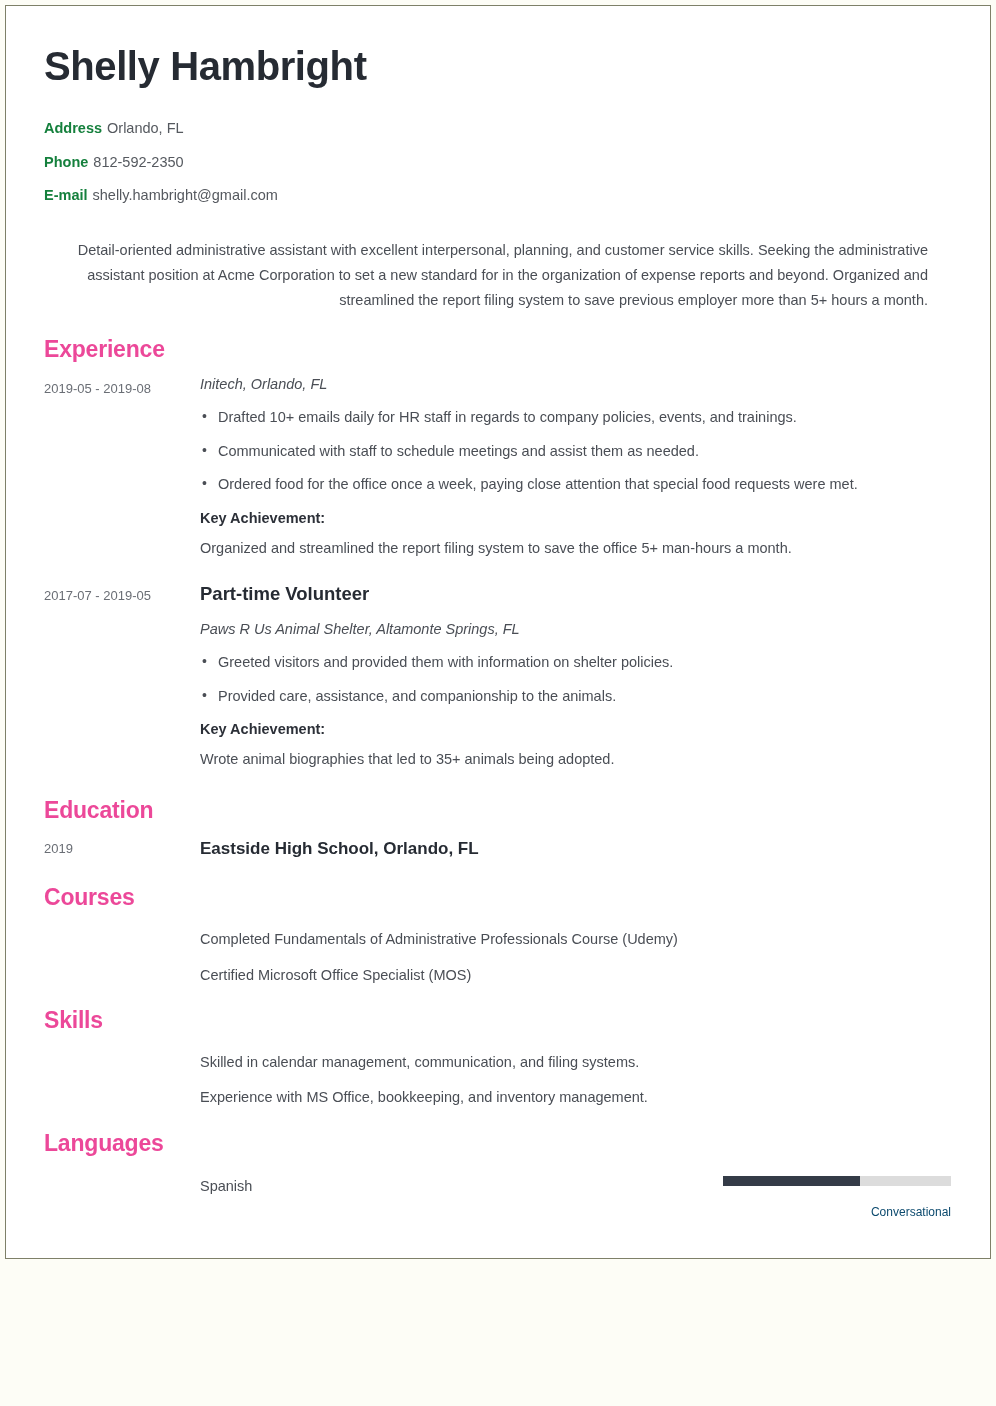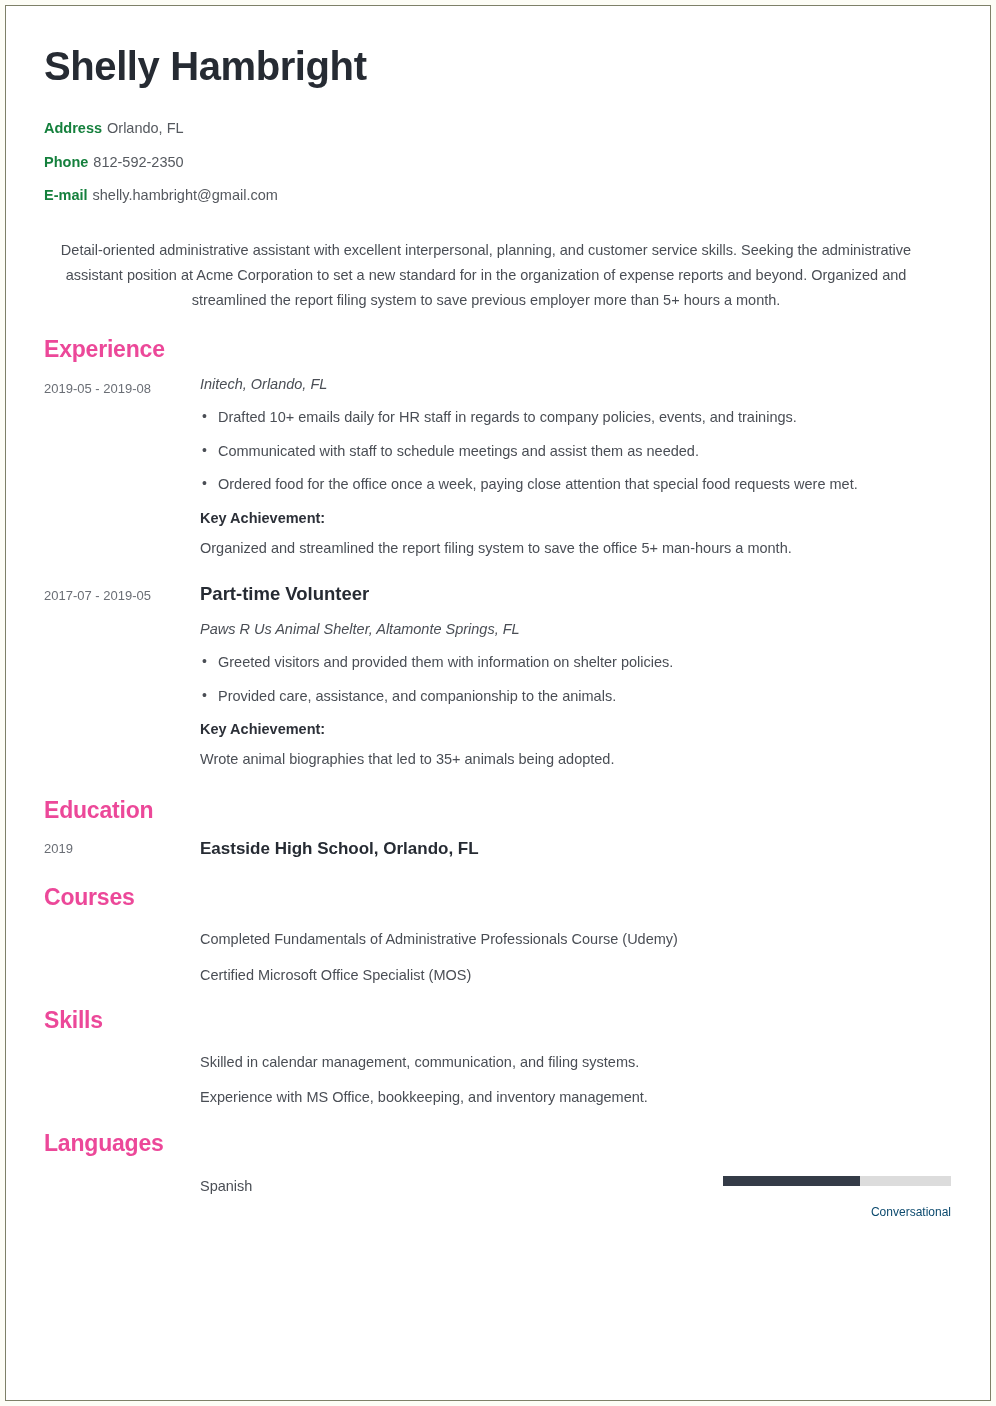--- a/index.html
+++ b/index.html
@@ -12,21 +12,21 @@
     height: 1406px;
     background: #fdfdf6;
     font-family: "Liberation Sans", sans-serif;
     color: #2c3038;
   }
   .page-frame {
     position: absolute;
     left: 5px;
     top: 5px;
     width: 986px;
-    height: 1396px;
+    height: 1254px;
     border: 1px solid #7e8068;
     background: #ffffff;
     overflow: hidden;
   }
   .page-inner {
     position: absolute;
     left: 1px;
     top: 1px;
     right: 1px;
     bottom: 1px;
@@ -60,21 +60,21 @@
   }
   .contact-value { color: #55595f; }
 
   
   .summary {
     margin-top: 35px;
     font-size: 14.5px;
     line-height: 1.73;
     color: #4a4e55;
     max-width: 884px;
-    text-align: center;
+    text-align: right;
   }
 
   
   .section-title {
     font-size: 23px;
     font-weight: bold;
     color: #ec4899;
     letter-spacing: -0.2px;
     margin: 23px 0 12px 0;
     line-height: 1.2;

